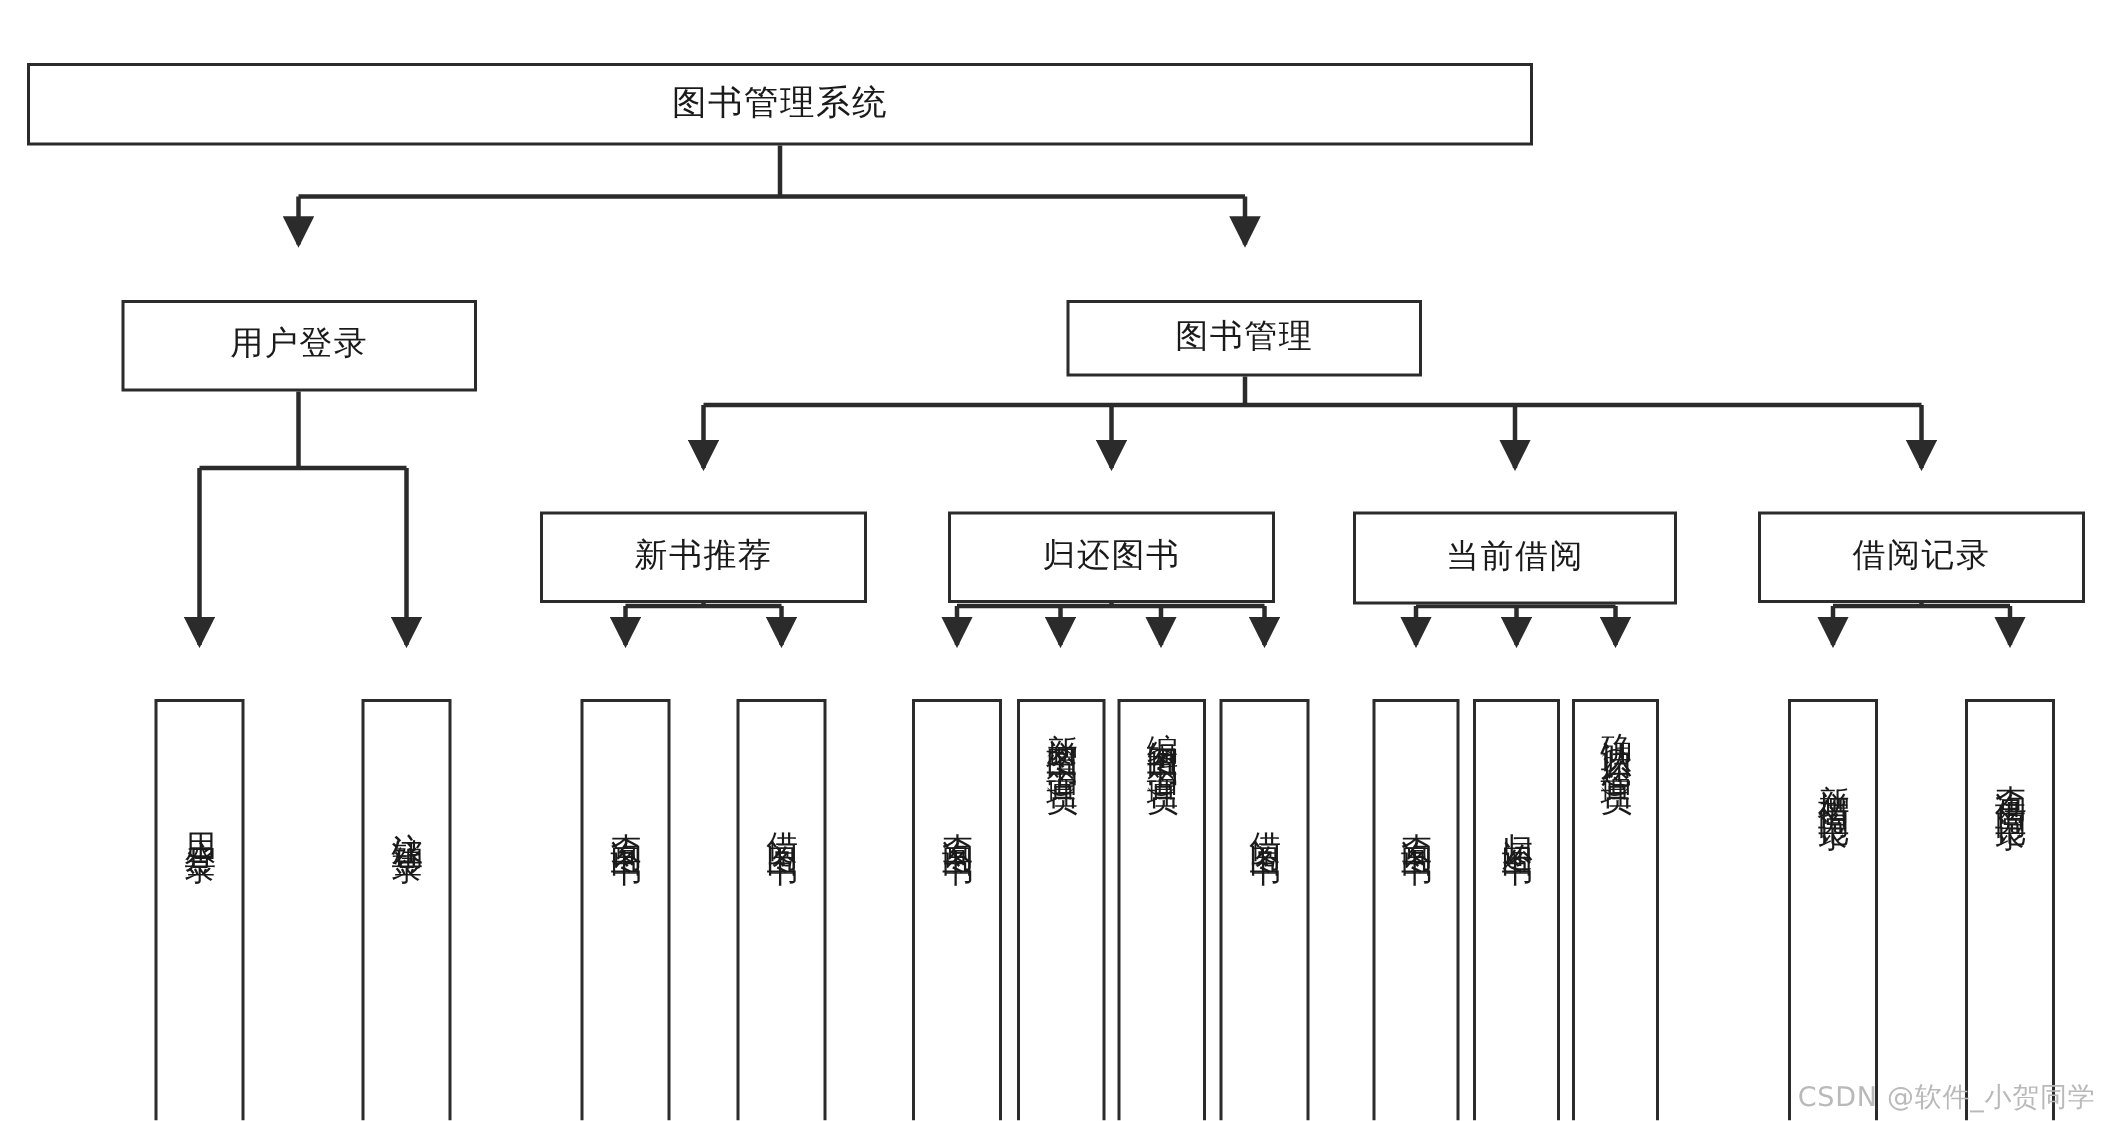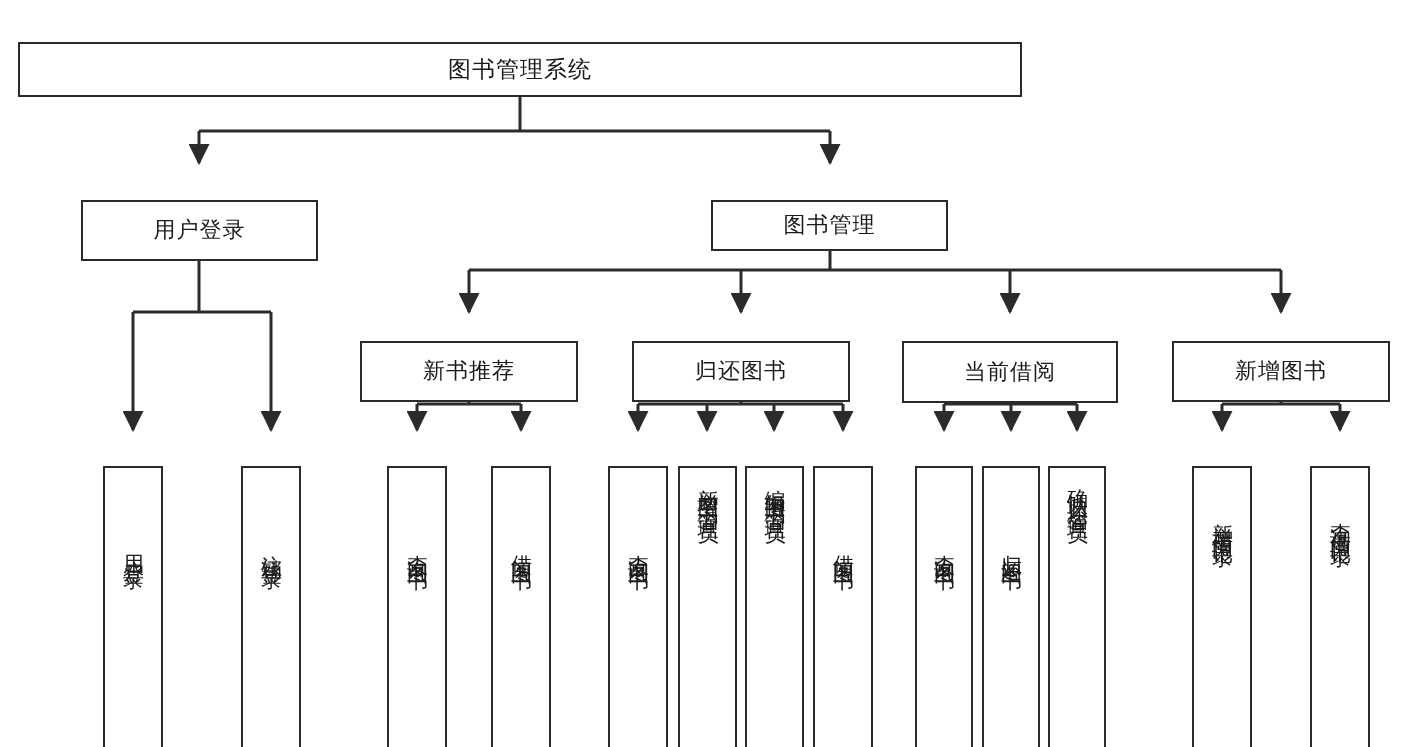--- a/index.html
+++ b/index.html
@@ -137,21 +137,21 @@
   <div class="node h" style="left:360px; top:312px; width:218px; height:61px;">
     <span>新书推荐</span>
   </div>
   <div class="node h" style="left:632px; top:312px; width:218px; height:61px;">
     <span>归还图书</span>
   </div>
   <div class="node h" style="left:902px; top:312px; width:216px; height:62px;">
     <span>当前借阅</span>
   </div>
   <div class="node h" style="left:1172px; top:312px; width:218px; height:61px;">
-    <span>新增图书</span>
+    <span>借阅记录</span>
   </div>
 
   <div class="node v" style="left:103px; top:437px; width:60px; height:296px; padding-top:70px;">
     <span class="vtext">用户登录</span>
   </div>
   <div class="node v" style="left:241px; top:437px; width:60px; height:296px; padding-top:70px;">
     <span class="vtext">注销登录</span>
   </div>
 
   <div class="node v" style="left:387px; top:437px; width:60px; height:296px; padding-top:70px;">
@@ -184,14 +184,15 @@
     <span class="vtext">确认归还（管理员）</span>
   </div>
 
   <div class="node v" style="left:1192px; top:437px; width:60px; height:296px; padding-top:38px;">
     <span class="vtext">新增借阅记录</span>
   </div>
   <div class="node v" style="left:1310px; top:437px; width:60px; height:296px; padding-top:38px;">
     <span class="vtext">查询借阅记录</span>
   </div>
 
+  <div class="watermark">CSDN @软件_小贺同学</div>
 
 </div>
 
 </body></html>

